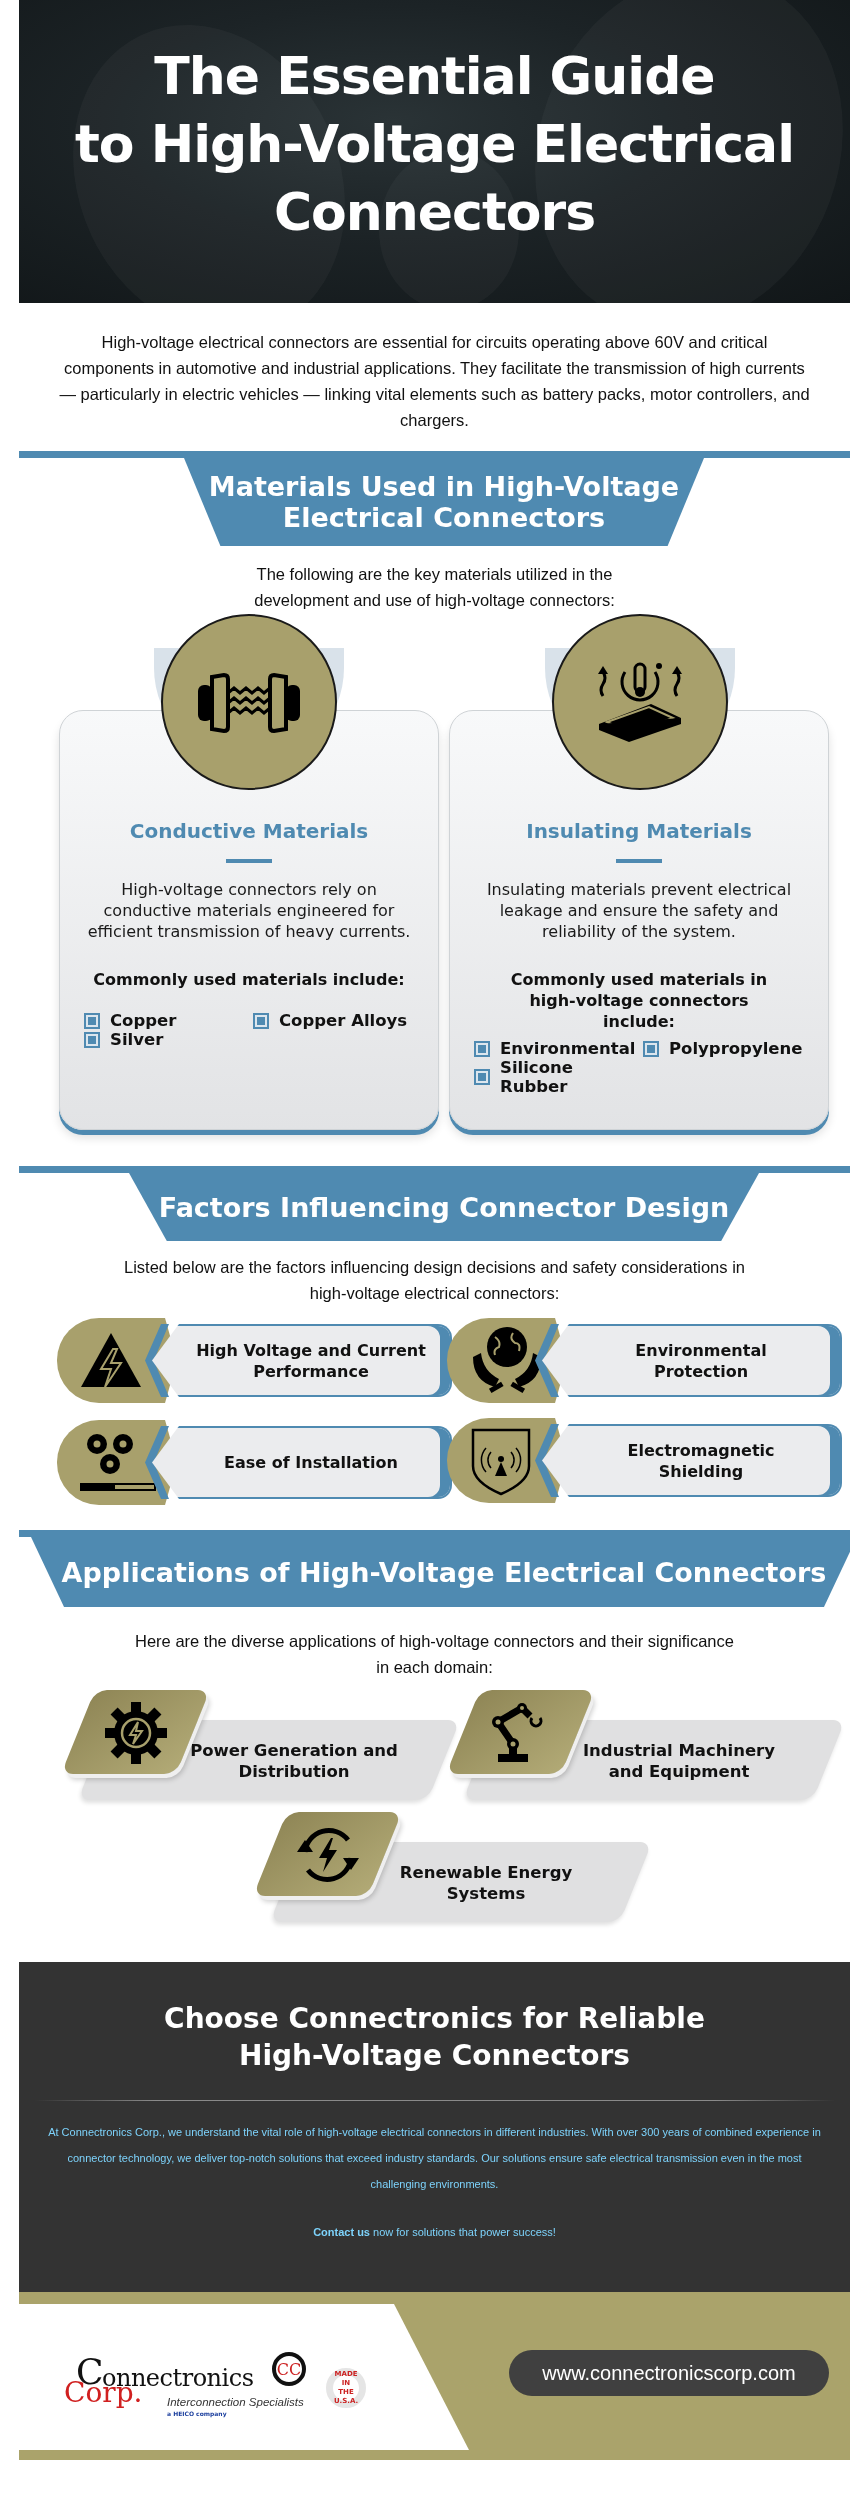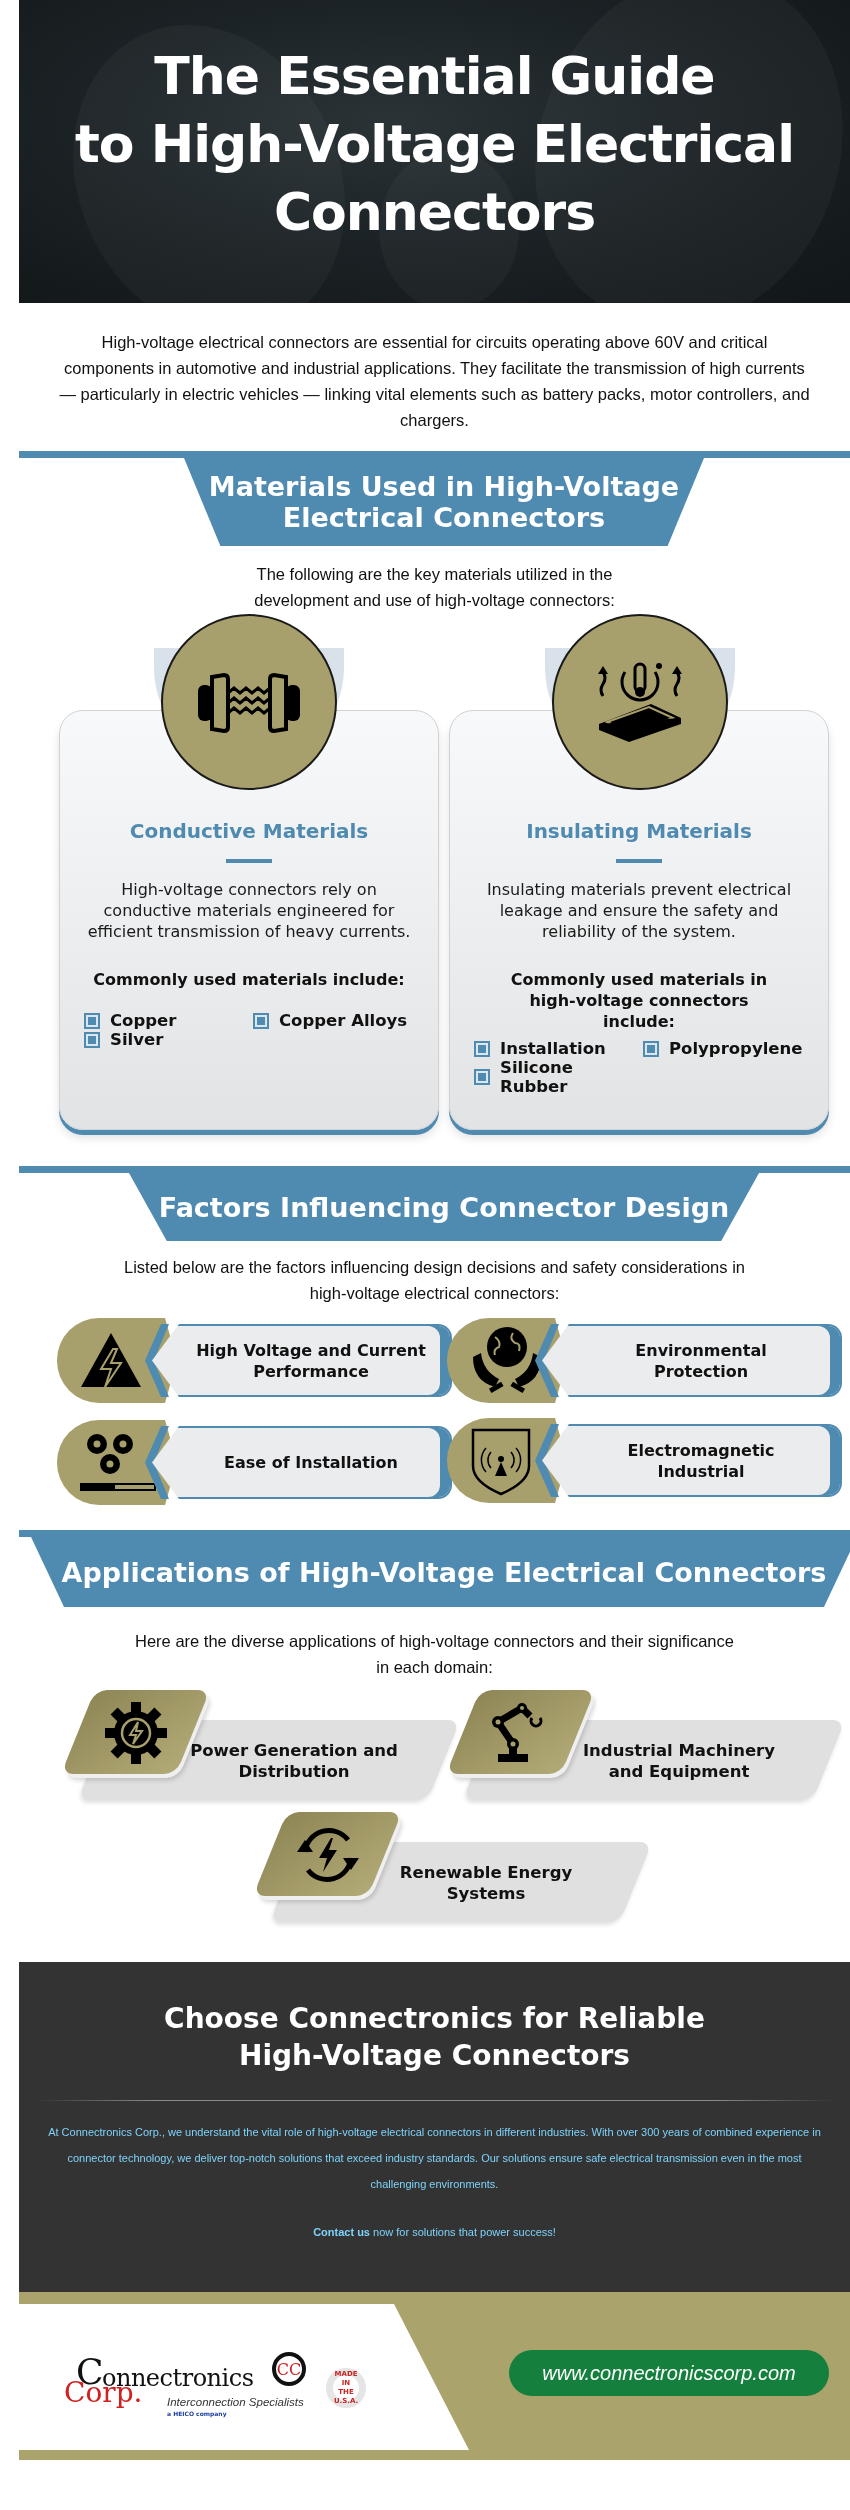--- a/index.html
+++ b/index.html
@@ -61,21 +61,21 @@
   .footer { position: relative; height: 168px; background: #aaa36b; }
   .footer .white { position: absolute; left: 0; top: 12px; width: 450px; height: 146px; background: #fff; clip-path: polygon(0 0, 375px 0, 450px 100%, 0 100%); }
   .logo { position: absolute; left: 45px; top: 60px; width: 320px; height: 64px; }
   .logo .big { position: absolute; left: 12px; top: 2px; font-family: "DejaVu Serif", serif; font-size: 36px; color: #111; line-height: 36px; }
   .logo .word { position: absolute; left: 38px; top: 12px; font-family: "DejaVu Serif", serif; font-size: 24px; color: #111; letter-spacing: -0.5px; }
   .logo .corp { position: absolute; left: 0; top: 24px; font-family: "DejaVu Serif", serif; font-size: 28px; color: #d02020; }
   .logo .spec { position: absolute; left: 103px; top: 44px; font-family: "Liberation Sans", sans-serif; font-style: italic; font-size: 11.5px; color: #333; }
   .logo .heico { position: absolute; left: 103px; top: 58px; font-size: 6px; color: #1c3f9e; font-weight: bold; }
   .logo .cc { position: absolute; left: 208px; top: 0px; width: 34px; height: 34px; border-radius: 50%; border: 4px solid #111; display: flex; align-items: center; justify-content: center; color: #c22; font-family: "DejaVu Serif", serif; font-size: 16px; background: #fff; }
   .logo .usa { position: absolute; left: 262px; top: 16px; width: 40px; height: 40px; border-radius: 50%; border: 7px solid #e5e5e5; display: flex; align-items: center; justify-content: center; color: #c22; font-size: 7px; font-weight: bold; }
-  .url { position: absolute; left: 490px; top: 58px; width: 320px; height: 46px; border-radius: 23px; background: #15803d; color: #fff; font-family: "Liberation Sans", sans-serif; font-size: 20px; display: flex; align-items: center; justify-content: center; font-style: italic; }
+  .url { position: absolute; left: 490px; top: 58px; width: 320px; height: 46px; border-radius: 23px; background: #404040; color: #fff; font-family: "Liberation Sans", sans-serif; font-size: 20px; display: flex; align-items: center; justify-content: center; }
 </style>
 </head>
 <body>
 
 <div class="page">
 
   <header class="hero">
     <div class="bgshape" style="left:60px;top:20px;width:260px;height:320px;transform:rotate(-25deg);"></div>
     <div class="bgshape" style="left:520px;top:-30px;width:300px;height:360px;transform:rotate(20deg);"></div>
     <div class="bgshape" style="left:360px;top:150px;width:140px;height:160px;"></div>
@@ -133,21 +133,21 @@
       </div>
 
       <div class="mcard" style="left:430px;">
         <h3>Insulating Materials</h3>
         <div class="bar"></div>
         <p class="desc">Insulating materials prevent electrical leakage and ensure the safety and reliability of the system.</p>
         <p class="sub" style="top:258px;left:45px;right:45px;">Commonly used materials in high-voltage connectors include:</p>
         <div class="items" style="top:328px;">
           <div class="item">
               <span class="chk"></span>
-              <span>Installation</span>
+              <span>Environmental</span>
             </div>
           <div class="item">
               <span class="chk"></span>
               <span>Polypropylene</span>
             </div>
           <div class="item">
               <span class="chk"></span>
               <span>Silicone Rubber</span>
             </div>
         </div>
@@ -229,21 +229,21 @@
       <div class="fcard" style="left:428px;top:106px;">
         <div class="tab">
           <svg width="64" height="70" viewBox="0 0 64 70">
             <path d="M4 4 L60 4 L60 40 Q60 56 32 68 Q4 56 4 40 Z" fill="none" stroke="#000" stroke-width="2.5"></path>
             <path d="M22 26 a12 12 0 0 0 0 16 M42 26 a12 12 0 0 1 0 16 M17 22 a18 18 0 0 0 0 24 M47 22 a18 18 0 0 1 0 24" fill="none" stroke="#000" stroke-width="1.5"></path>
             <circle cx="32" cy="33" r="3" fill="#000"></circle>
             <path d="M32 36 L26 50 L38 50 Z" fill="#000"></path>
           </svg>
         </div>
         <div class="notch"></div>
-        <div class="body">Electromagnetic Industrial</div>
+        <div class="body">Electromagnetic Shielding</div>
       </div>
     </div>
   </section>
 
   <section style="margin-top:-82px;">
     <div class="section-head" style="height:98px;">
       <div class="stripe"></div>
       <div class="banner" style="left:12px;width:826px;height:70px;clip-path:polygon(0 0,100% 0,96% 100%,4% 100%);font-size:27px;">Applications of High-Voltage Electrical Connectors</div>
     </div>
     <p class="lead" style="padding:0 110px;height:62px;">Here are the diverse applications of high-voltage connectors and their significance in each domain:</p>

